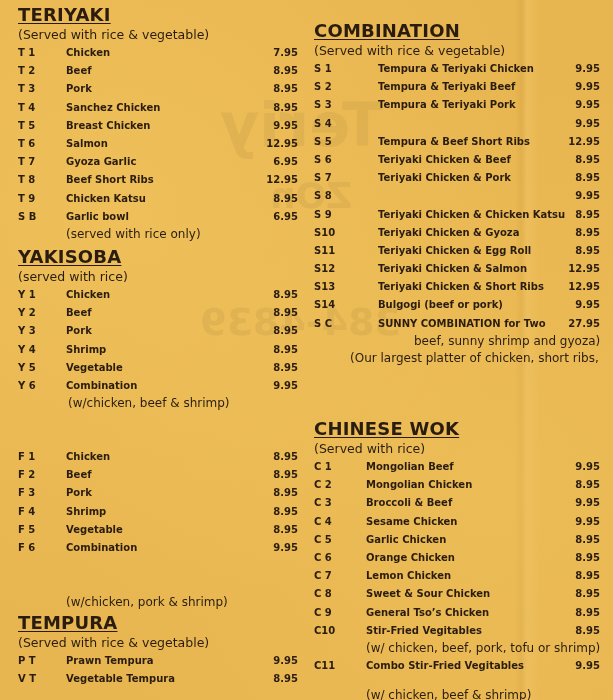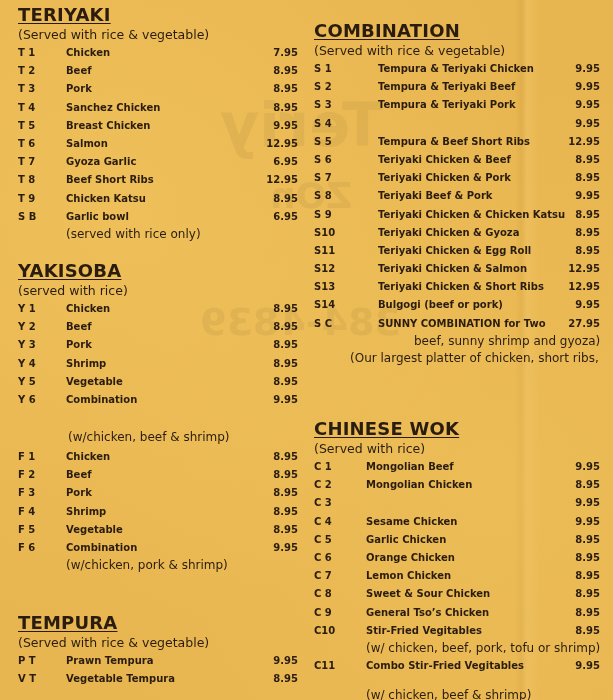--- a/index.html
+++ b/index.html
@@ -97,21 +97,21 @@
         <span class="price">8.95</span>
       </div>
     <div class="row">
         <span class="code">S B</span>
         <span class="name">Garlic bowl</span>
         <span class="price">6.95</span>
       </div>
     <div class="note" style="padding-left:48px;">(served with rice only)</div>
   </div>
 
-  <div class="section" style="top:262px;">
+  <div class="section" style="top:248px;">
     <div class="sec-title">YAKISOBA</div>
     <div class="sec-sub">(served with rice)</div>
     <div class="row">
         <span class="code">Y 1</span>
         <span class="name">Chicken</span>
         <span class="price">8.95</span>
       </div>
     <div class="row">
         <span class="code">Y 2</span>
         <span class="name">Beef</span>
@@ -130,21 +130,21 @@
     <div class="row">
         <span class="code">Y 5</span>
         <span class="name">Vegetable</span>
         <span class="price">8.95</span>
       </div>
     <div class="row">
         <span class="code">Y 6</span>
         <span class="name">Combination</span>
         <span class="price">9.95</span>
       </div>
-    <div class="note" style="padding-left:50px;margin-top:20px;">(w/chicken, beef &amp; shrimp)</div>
+    <div class="note" style="padding-left:50px;">(w/chicken, beef &amp; shrimp)</div>
   </div>
 
   <div class="section" style="top:448px;">
     <div class="row">
         <span class="code">F 1</span>
         <span class="name">Chicken</span>
         <span class="price">8.95</span>
       </div>
     <div class="row">
         <span class="code">F 2</span>
@@ -164,21 +164,21 @@
     <div class="row">
         <span class="code">F 5</span>
         <span class="name">Vegetable</span>
         <span class="price">8.95</span>
       </div>
     <div class="row">
         <span class="code">F 6</span>
         <span class="name">Combination</span>
         <span class="price">9.95</span>
       </div>
-    <div class="note" style="padding-left:48px;">(w/chicken, pork &amp; shrimp)</div>
+    <div class="note" style="padding-left:48px;margin-top:37px;">(w/chicken, pork &amp; shrimp)</div>
   </div>
 
   <div class="section" style="top:614px;">
     <div class="sec-title">TEMPURA</div>
     <div class="sec-sub">(Served with rice &amp; vegetable)</div>
     <div class="row">
         <span class="code">P T</span>
         <span class="name">Prawn Tempura</span>
         <span class="price">9.95</span>
       </div>
@@ -224,21 +224,20 @@
         <span class="name">Teriyaki Chicken &amp; Beef</span>
         <span class="price">8.95</span>
       </div>
     <div class="row">
         <span class="code">S 7</span>
         <span class="name">Teriyaki Chicken &amp; Pork</span>
         <span class="price">8.95</span>
       </div>
     <div class="row">
         <span class="code">S 8</span>
-        <span class="name">Teriyaki Beef &amp; Pork</span>
         <span class="price">9.95</span>
       </div>
     <div class="row">
         <span class="code">S 9</span>
         <span class="name">Teriyaki Chicken &amp; Chicken Katsu</span>
         <span class="price">8.95</span>
       </div>
     <div class="row">
         <span class="code">S10</span>
         <span class="name">Teriyaki Chicken &amp; Gyoza</span>
@@ -281,20 +280,21 @@
         <span class="name">Mongolian Beef</span>
         <span class="price">9.95</span>
       </div>
     <div class="row">
         <span class="code">C 2</span>
         <span class="name">Mongolian Chicken</span>
         <span class="price">8.95</span>
       </div>
     <div class="row">
         <span class="code">C 3</span>
+        <span class="name">Broccoli &amp; Beef</span>
         <span class="price">9.95</span>
       </div>
     <div class="row">
         <span class="code">C 4</span>
         <span class="name">Sesame Chicken</span>
         <span class="price">9.95</span>
       </div>
     <div class="row">
         <span class="code">C 5</span>
         <span class="name">Garlic Chicken</span>

